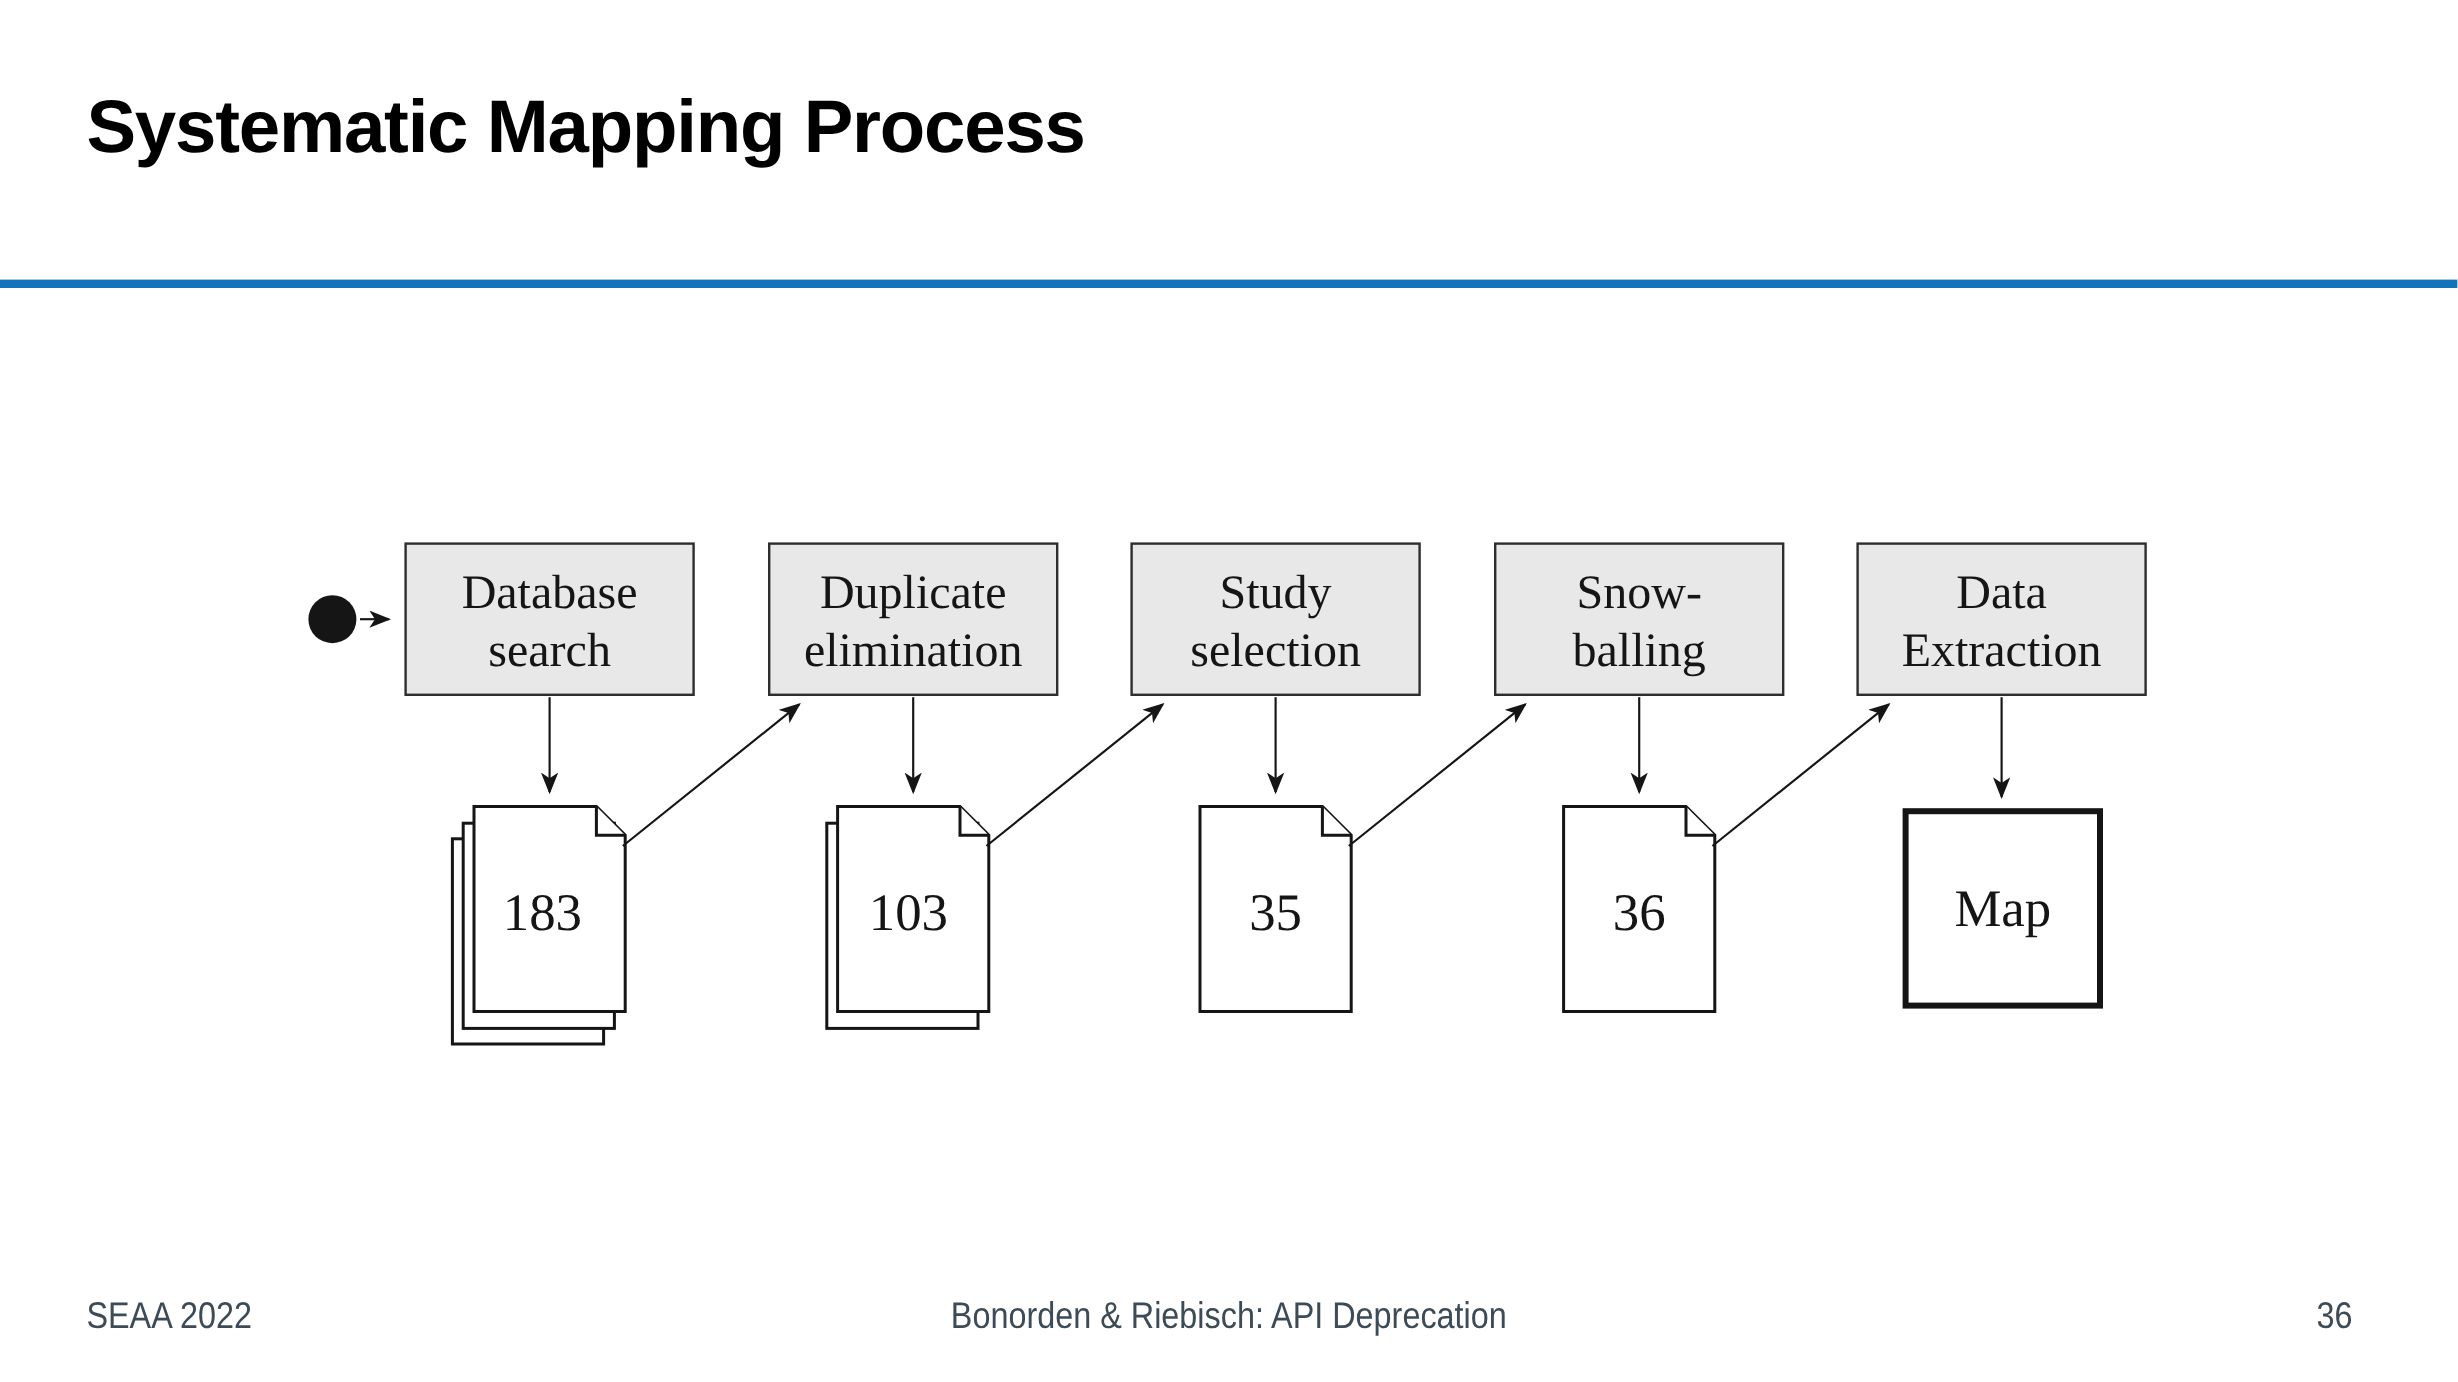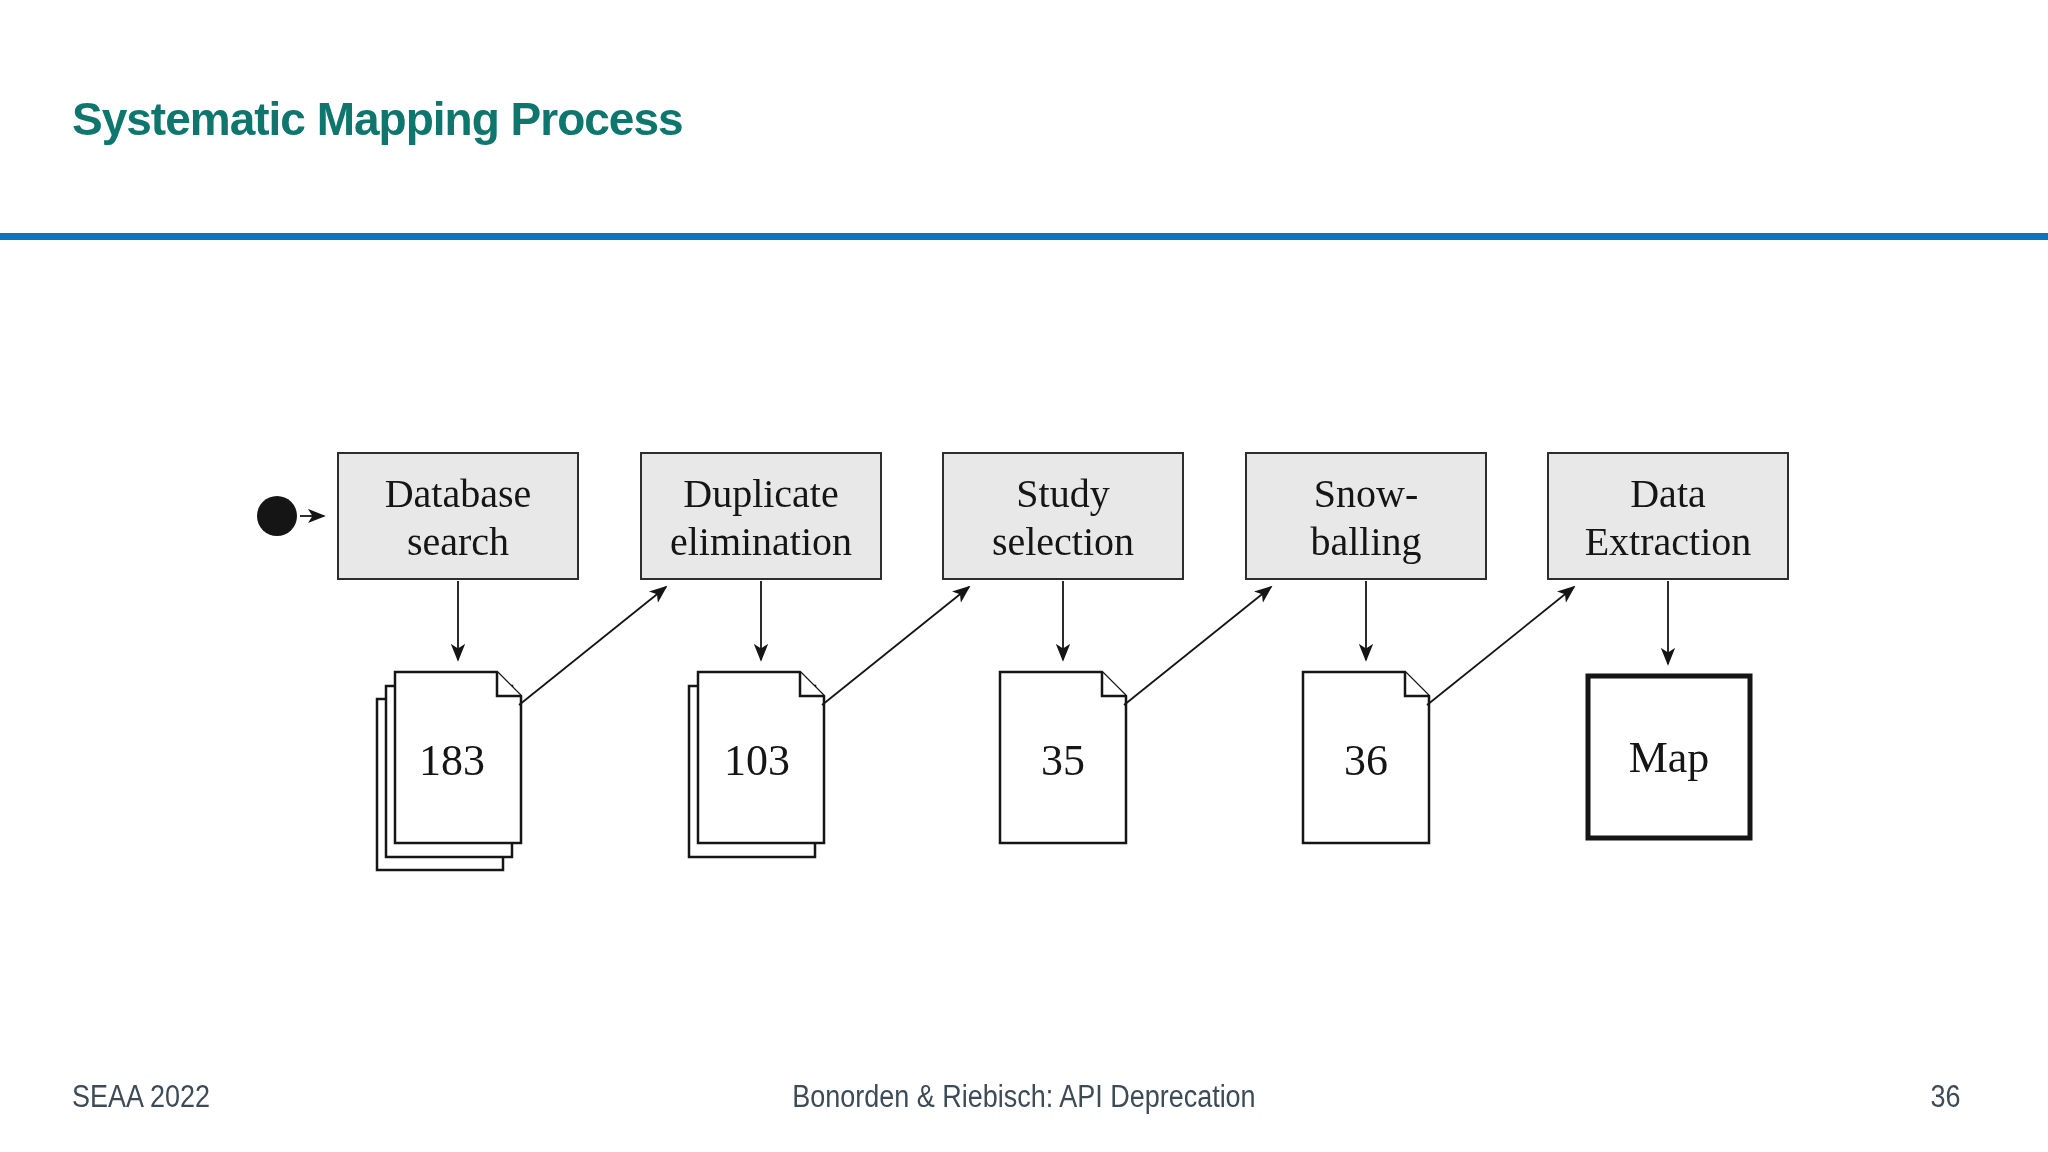--- a/index.html
+++ b/index.html
@@ -15,28 +15,28 @@
     font-family: "Liberation Sans", sans-serif;
   }
   .slide {
     position: absolute;
     inset: 0;
     background: #ffffff;
   }
   .slide-title {
     position: absolute;
     left: 72px;
-    top: 96px;
+    top: 76px;
     margin: 0;
     font-family: "Liberation Sans", sans-serif;
-    font-size: 46px;
+    font-size: 62px;
     font-weight: 700;
     letter-spacing: -1px;
     line-height: 1;
-    color: #0f766e;
+    color: #000000;
     white-space: nowrap;
   }
   .title-rule {
     position: absolute;
     left: 0;
     top: 233px;
     width: 2048px;
     height: 7px;
     background: #1173ba;
   }

